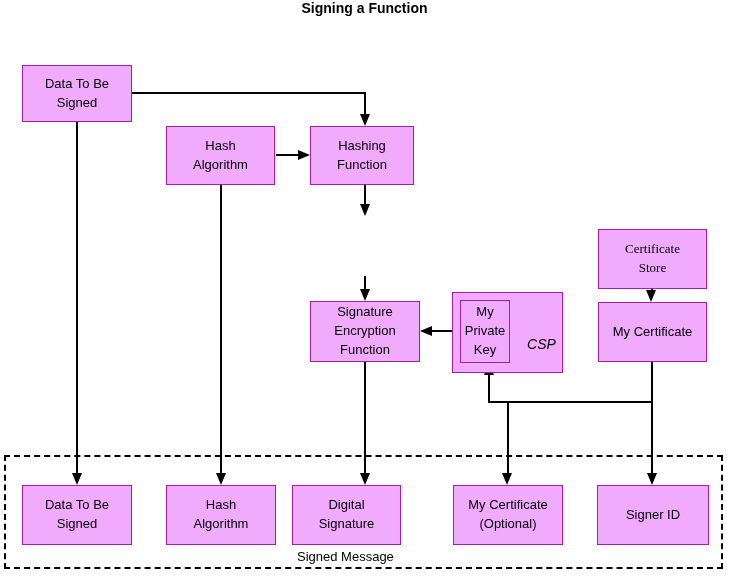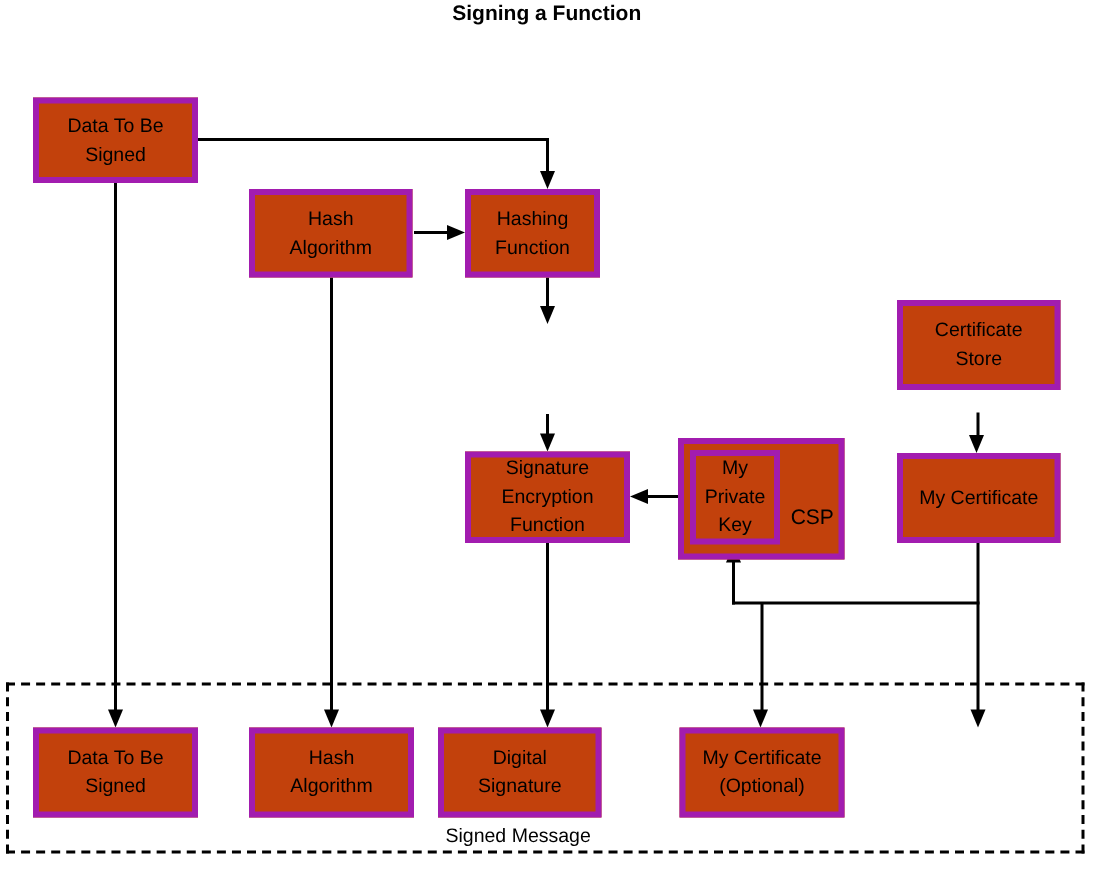--- a/index.html
+++ b/index.html
@@ -15,22 +15,22 @@
     position:absolute;
     left:0; top:9; width:729px;
     text-align:center;
     font-size:14px;
     font-weight:bold;
     white-space:pre-line;
   }
   .box{
     position:absolute;
     box-sizing:border-box;
-    border:4px solid #a21caf;
-    background:#c2410c;
+    border:1px solid #a21caf;
+    background:#f0abfc;
     display:flex;
     align-items:center;
     justify-content:center;
     text-align:center;
     font-size:13px;
     line-height:1.45;
     white-space:pre-line;
   }
   .plainlabel{
     position:absolute;
@@ -107,38 +107,39 @@
   <div class="vline" style="left:488px;top:373px;height:30px;"></div>
   <div class="arr up" style="left:484px;top:363px;"></div>
 
   <div class="vline" style="left:507px;top:402px;height:73px;"></div>
   <div class="arr down" style="left:502px;top:473px;"></div>
 
   <div class="box" style="left:22px;top:65px;width:110px;height:57px;">Data To Be
 Signed</div>
   <div class="box" style="left:166px;top:126px;width:109px;height:59px;">Hash
 Algorithm</div>
-  <div class="box" style="left:310px;top:126px;width:90px;height:59px;">Hashing
+  <div class="box" style="left:310px;top:126px;width:104px;height:59px;">Hashing
 Function</div>
   <div class="box" style="left:310px;top:301px;width:110px;height:61px;">Signature
 Encryption
 Function</div>
 
   <div class="box" style="left:452px;top:292px;width:111px;height:81px;"></div>
-  <div class="box" style="left:460px;top:300px;width:60px;height:63px;">My
+  <div class="box" style="left:460px;top:300px;width:50px;height:63px;">My
 Private
 Key</div>
-  <div class="csp-label" style="left:520px;top:292px;width:43px;height:103px;">CSP</div>
+  <div class="csp-label" style="left:520px;top:292px;width:43px;height:103px;font-style:italic;">CSP</div>
 
-  <div class="box" style="left:598px;top:200px;width:109px;height:60px;">Certificate
+  <div class="box" style="left:598px;top:229px;width:109px;height:60px;font-family:Liberation Serif, serif;">Certificate
 Store</div>
   <div class="box" style="left:598px;top:302px;width:109px;height:60px;">My Certificate</div>
 
   <div class="box" style="left:22px;top:485px;width:110px;height:60px;">Data To Be
 Signed</div>
   <div class="box" style="left:166px;top:485px;width:110px;height:60px;">Hash
 Algorithm</div>
   <div class="box" style="left:292px;top:485px;width:109px;height:60px;">Digital
 Signature</div>
   <div class="box" style="left:453px;top:485px;width:110px;height:60px;">My Certificate
 (Optional)</div>
+  <div class="box" style="left:597px;top:485px;width:112px;height:60px;">Signer ID</div>
 
 </div>
 
 </body></html>

